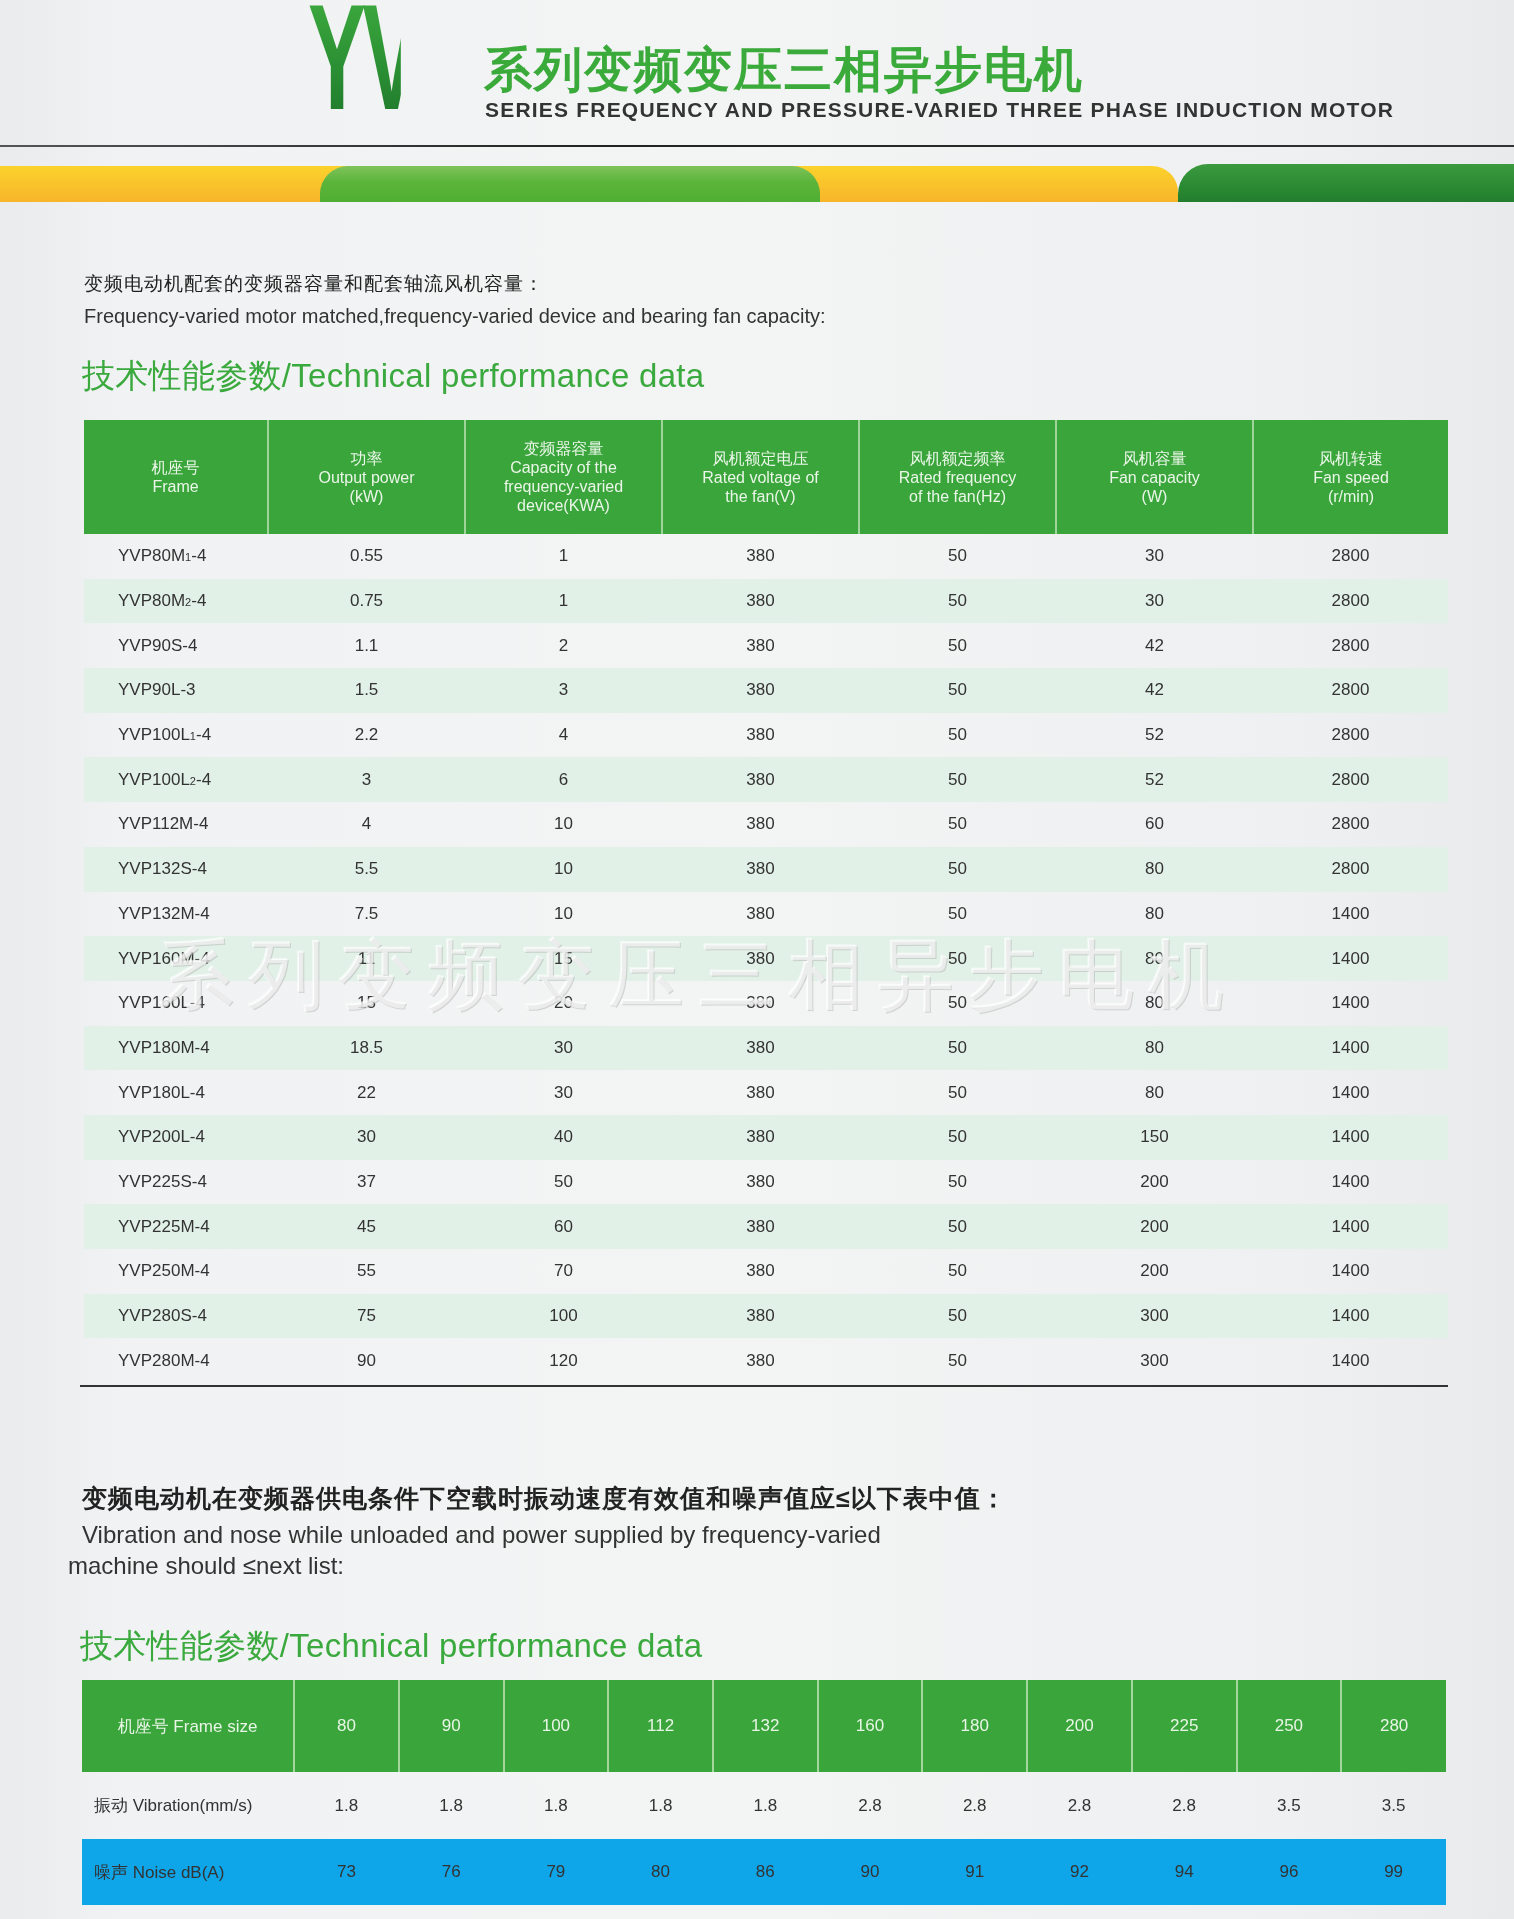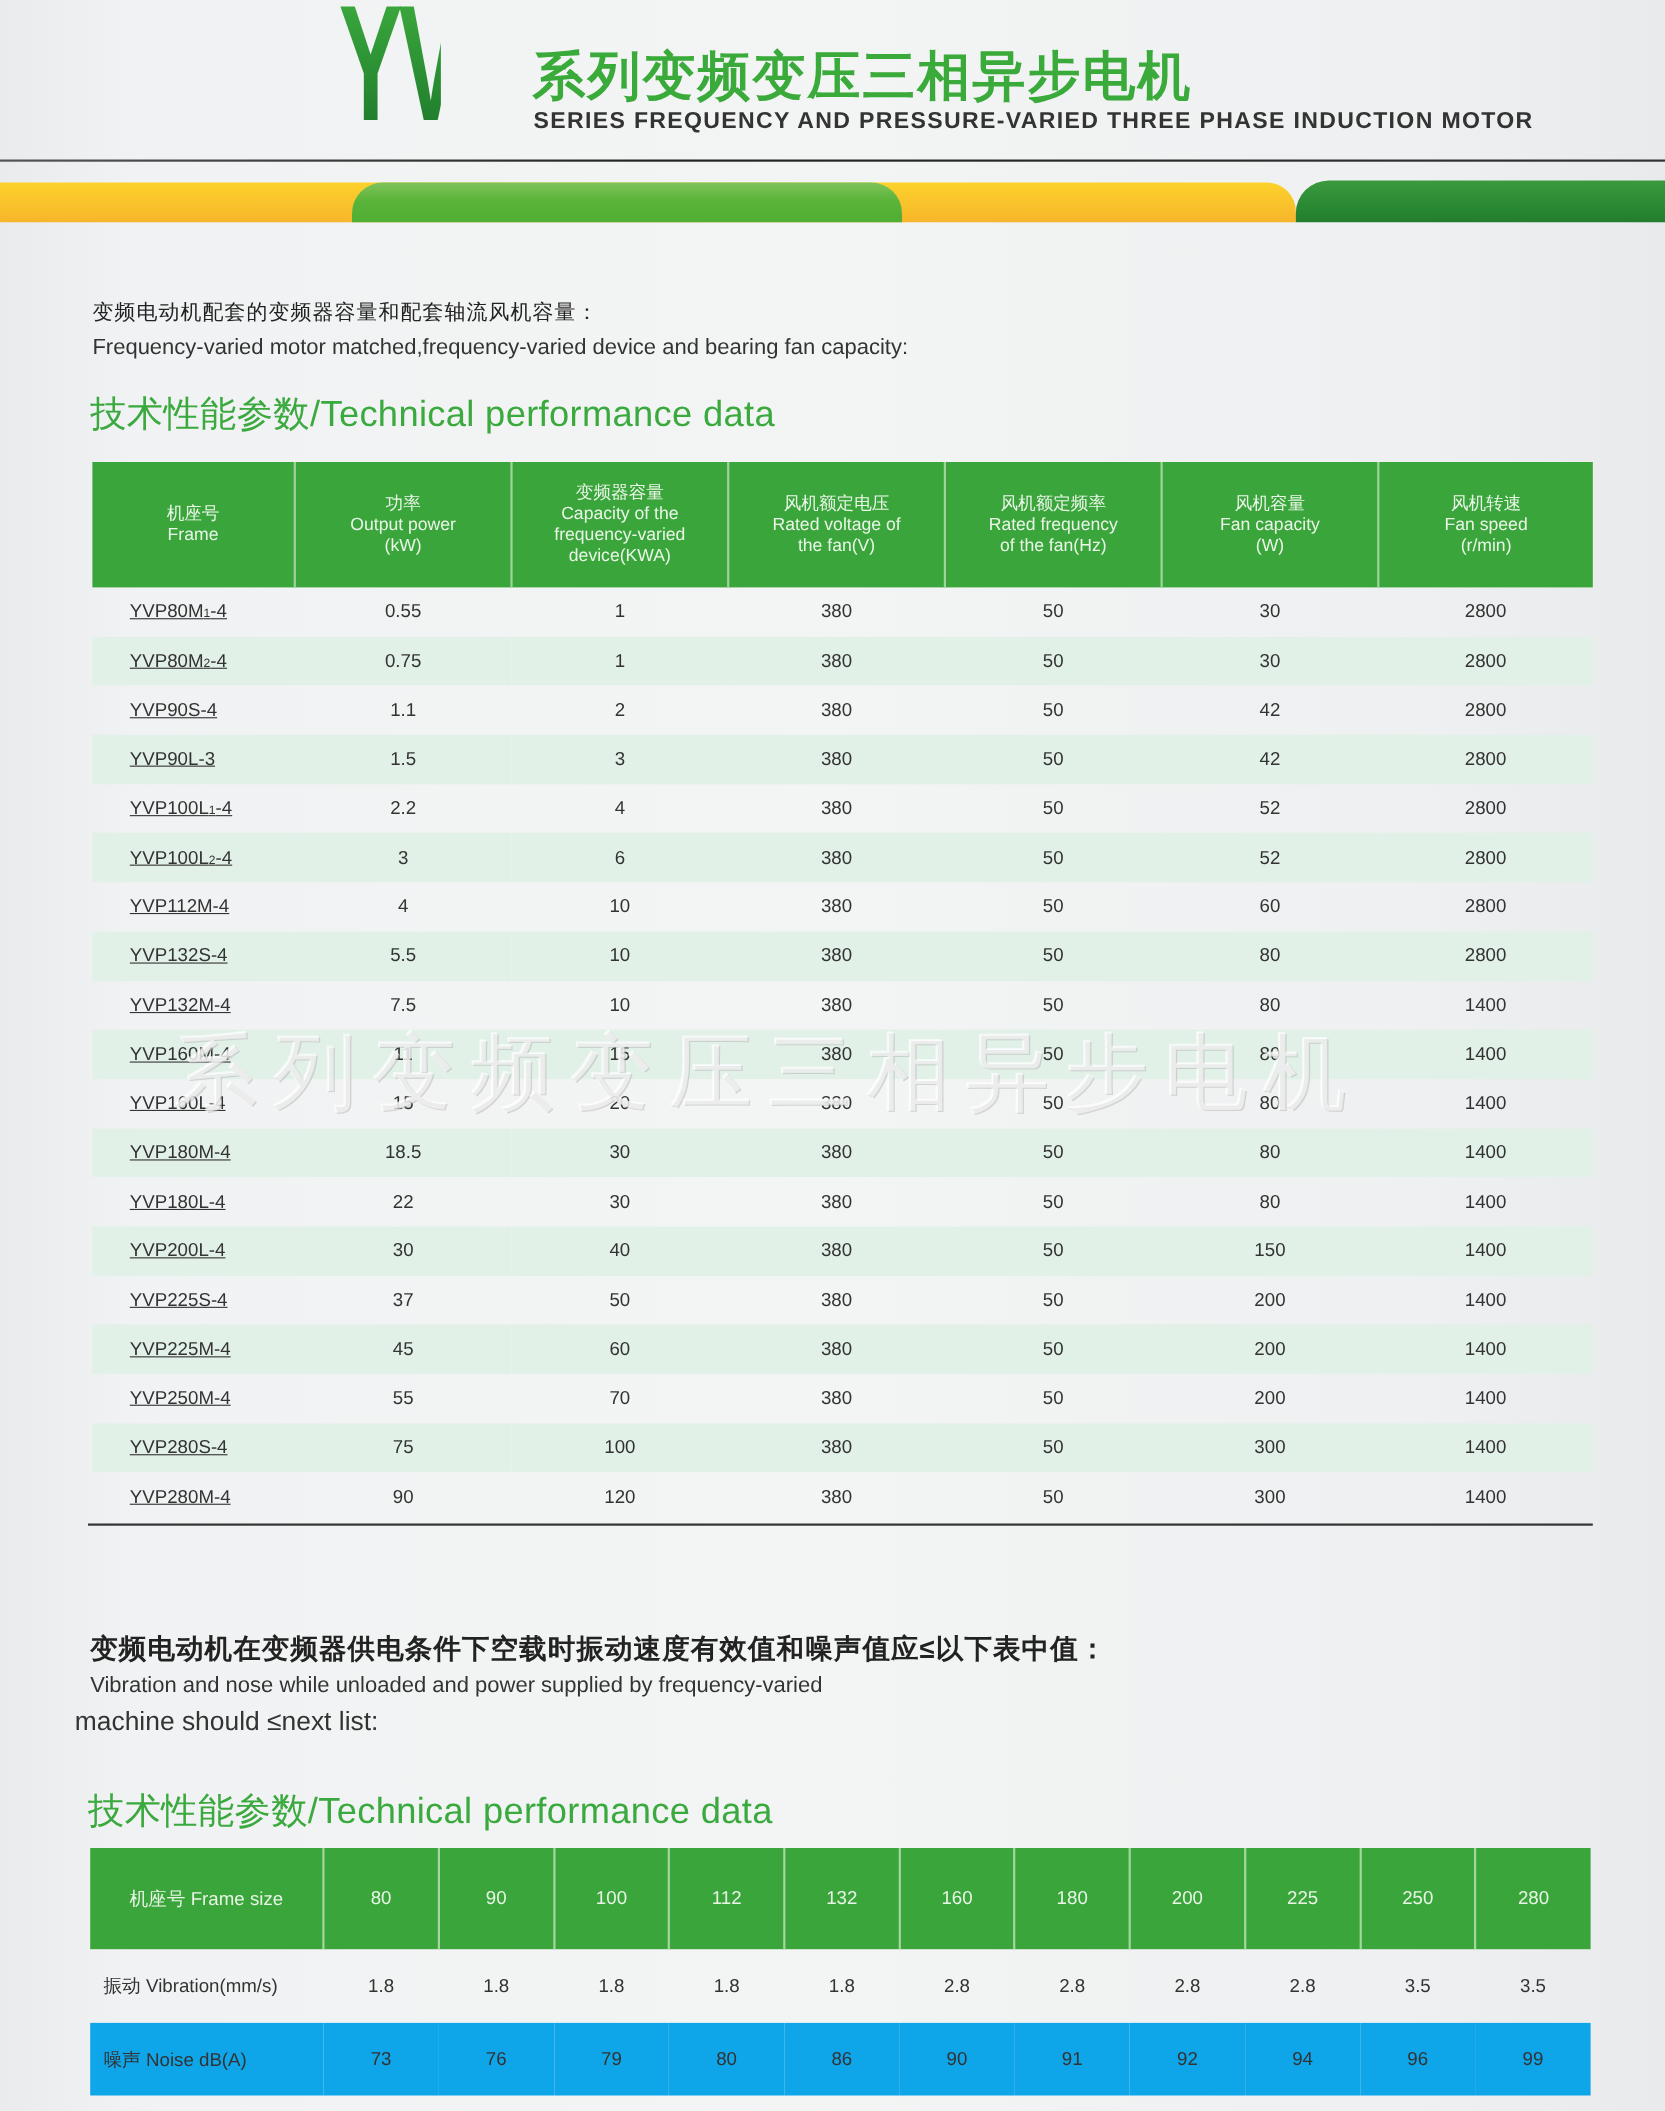--- a/index.html
+++ b/index.html
@@ -64,36 +64,36 @@
   .tbl th {
     background: #3aa53b; color: #eaf6e8; font-weight: normal;
     font-size: 16px; line-height: 19px; height: 114px; padding: 0 4px;
     border-left: 2px solid #9fd49a; text-align: center; vertical-align: middle;
   }
   .tbl th:first-child { border-left: none; text-align: center; }
   .tbl td {
     height: 44.7px; padding: 0; font-size: 17px; color: #333; text-align: center;
     vertical-align: middle;
   }
-  .tbl td:first-child { text-align: left; padding-left: 34px; text-decoration: underline; }
+  .tbl td:first-child { text-align: left; padding-left: 34px; }
   .tbl tr.alt td { background: #e2f1e8; }
   .tbl .sub { font-size: 11px; vertical-align: 0; }
   .rule-bottom { left: 80px; top: 1385px; width: 1368px; height: 2px; background: #333; }
 
   
   .watermark {
     left: 158px; top: 925px; font-size: 76px; color: rgba(255,255,255,0.55);
     letter-spacing: 14px; white-space: nowrap;
     text-shadow: 1px 1px 0 rgba(170,170,170,0.45), -1px -1px 0 rgba(255,255,255,0.6);
     pointer-events: none;
   }
 
   
   .vib-cn { left: 82px; top: 1482px; font-size: 25px; font-weight: bold; color: #222; white-space: nowrap; letter-spacing: 1px; }
-  .vib-en1 { left: 82px; top: 1521px; font-size: 20px; color: #333; white-space: nowrap; }
+  .vib-en1 { left: 82px; top: 1521px; font-size: 24px; color: #333; white-space: nowrap; }
   .vib-en2 { left: 68px; top: 1552px; font-size: 24px; color: #333; white-space: nowrap; }
 
   .tbl2 { left: 82px; top: 1680px; width: 1364px; border-collapse: collapse; table-layout: fixed; }
   .tbl2 th {
     background: #3aa53b; color: #e8f5e6; font-weight: normal; font-size: 17px;
     height: 90px; border-left: 2px solid #a4d69e; text-align: center; vertical-align: middle;
   }
   .tbl2 th:first-child { border-left: none; }
   .tbl2 td { font-size: 17px; color: #333; text-align: center; vertical-align: middle; }
   .tbl2 td:first-child { text-align: left; padding-left: 12px; }

